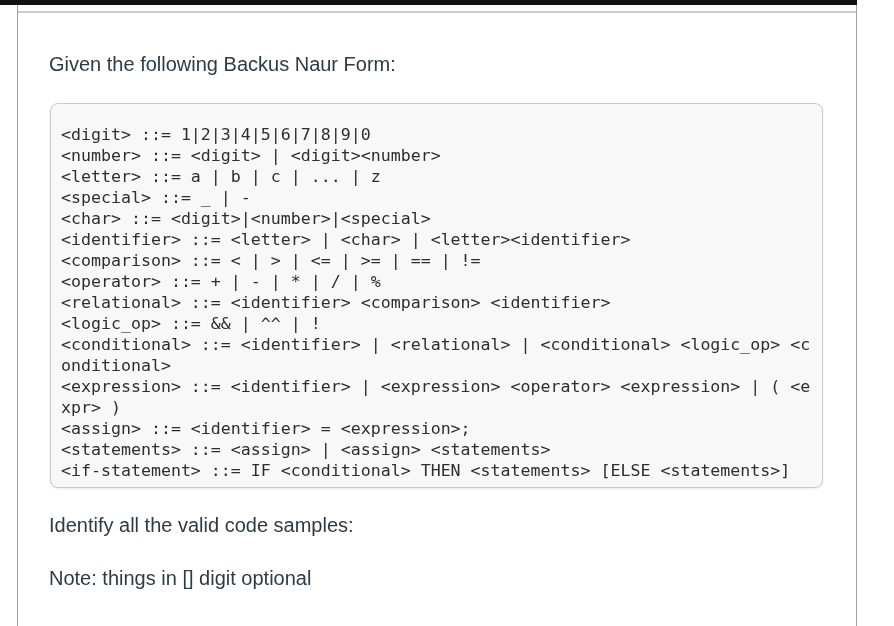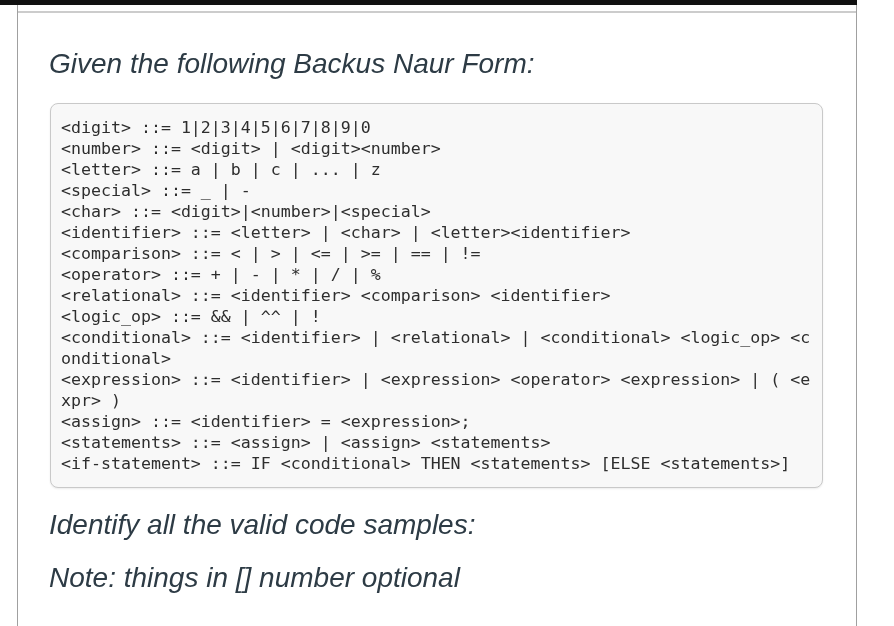--- a/index.html
+++ b/index.html
@@ -38,37 +38,36 @@
     left: 0;
     right: 0;
     top: 6px;
     height: 2px;
     background: var(--panel-rule, #cccccc);
   }
   .q-text {
     position: absolute;
     left: 31px;
     margin: 0;
-    font-size: 28px;
+    font-size: 20px;
     line-height: 26px;
     color: var(--text, #2d3b45);
-    font-style: italic;
   }
   .question-prompt   { top: 46px; }
   .question-instruction { top: 507px; text-align: right; }
   .question-note     { top: 560px; }
   .code-block {
     position: absolute;
     left: 32px;
     top: 98px;
     width: 773px;
     height: 385px;
     box-sizing: border-box;
     margin: 0;
-    padding: 13px 10px;
+    padding: 20px 10px;
     background: var(--code-bg, #f8f8f8);
     border: 1px solid var(--code-border, #c9c9c9);
     border-radius: 8px;
     box-shadow: 0 1px 2px rgba(0,0,0,0.08);
     overflow: hidden;
   }
   .code-block code {
     display: block;
     font-family: "DejaVu Sans Mono", monospace;
     font-size: 16.6px;
@@ -99,14 +98,14 @@
 &lt;relational&gt; ::= &lt;identifier&gt; &lt;comparison&gt; &lt;identifier&gt;
 &lt;logic_op&gt; ::= &amp;&amp; | ^^ | !
 &lt;conditional&gt; ::= &lt;identifier&gt; | &lt;relational&gt; | &lt;conditional&gt; &lt;logic_op&gt; &lt;conditional&gt;
 &lt;expression&gt; ::= &lt;identifier&gt; | &lt;expression&gt; &lt;operator&gt; &lt;expression&gt; | ( &lt;expr&gt; )
 &lt;assign&gt; ::= &lt;identifier&gt; = &lt;expression&gt;;
 &lt;statements&gt; ::= &lt;assign&gt; | &lt;assign&gt; &lt;statements&gt;
 &lt;if-statement&gt; ::= IF &lt;conditional&gt; THEN &lt;statements&gt; [ELSE &lt;statements&gt;]</code></pre>
 
   <p class="q-text question-instruction">Identify all the valid code samples:</p>
 
-  <p class="q-text question-note">Note: things in [] number optional</p>
+  <p class="q-text question-note">Note: things in [] digit optional</p>
 </div>
 
 </body></html>

